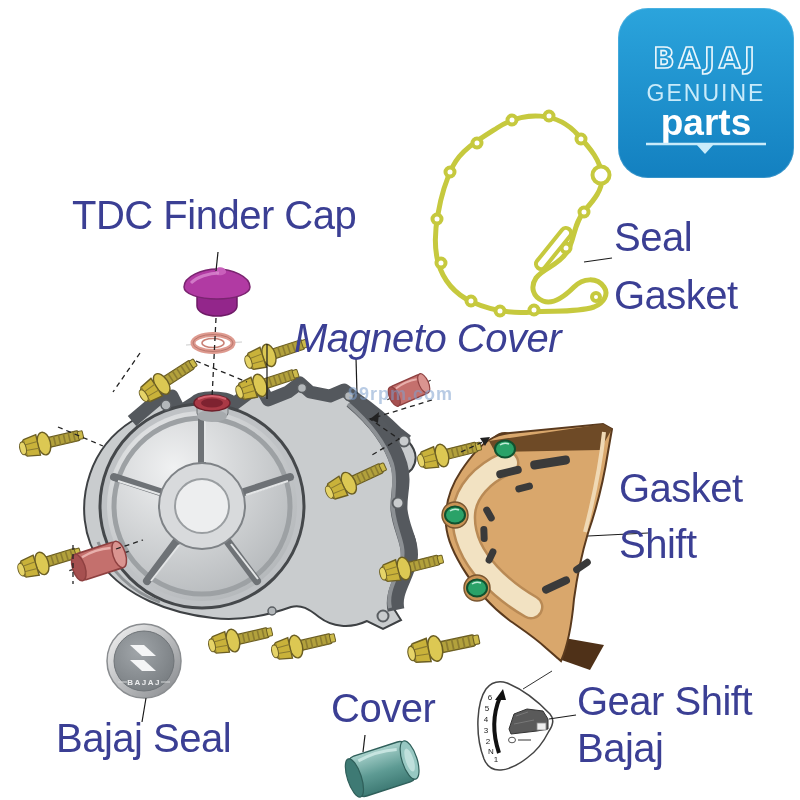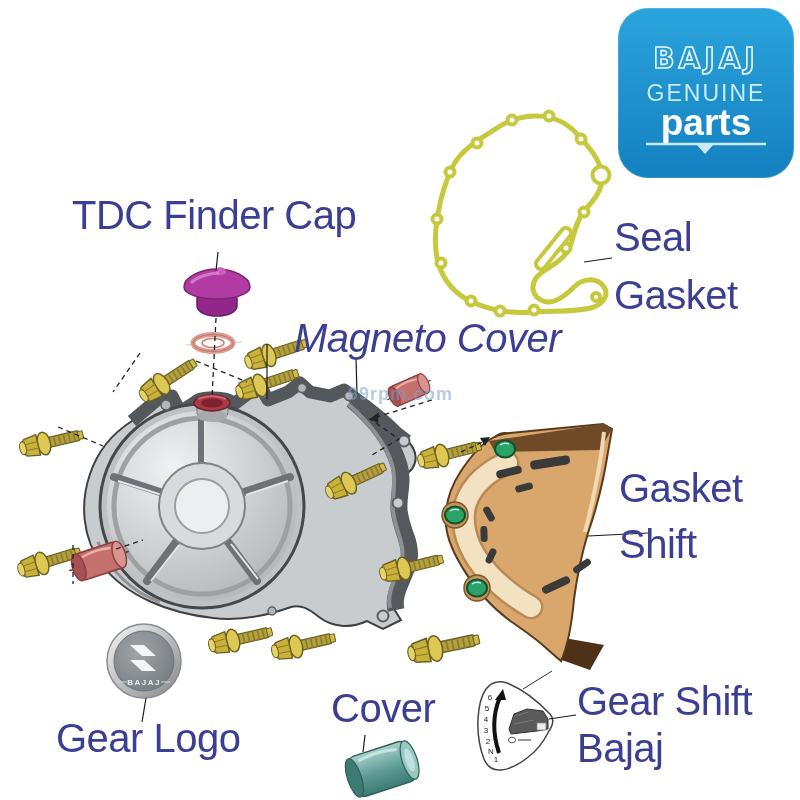--- a/index.html
+++ b/index.html
@@ -287,21 +287,21 @@
   <div class="lbl" id="lbl-tdc">TDC Finder Cap</div>
   <div class="lbl" id="lbl-magneto">Magneto Cover</div>
   <div class="lbl" id="lbl-seal">
     <span class="line">Seal</span>
     <span class="line">Gasket</span>
   </div>
   <div class="lbl" id="lbl-drive">
     <span class="line">Gasket</span>
     <span class="line">Shift</span>
   </div>
-  <div class="lbl" id="lbl-bajaj">Gear Logo</div>
+  <div class="lbl" id="lbl-bajaj">Bajaj Seal</div>
   <div class="lbl" id="lbl-plug">Cover</div>
   <div class="lbl" id="lbl-gear">
     <span class="line">Gear Shift</span>
     <span class="line">Bajaj</span>
   </div>
 
   <div class="watermark">99rpm.com</div>
 
   <div class="badge">
     <svg width="176" height="170" viewBox="0 0 176 170">

